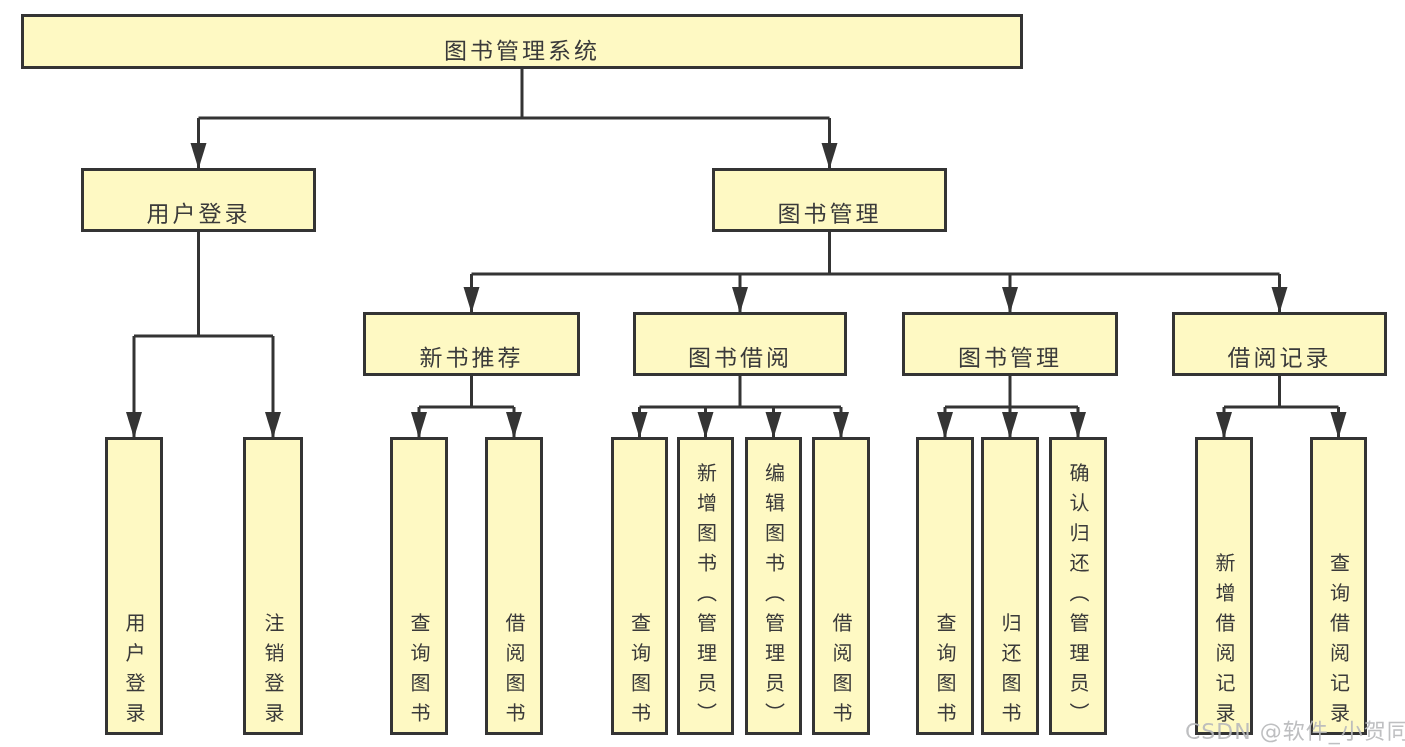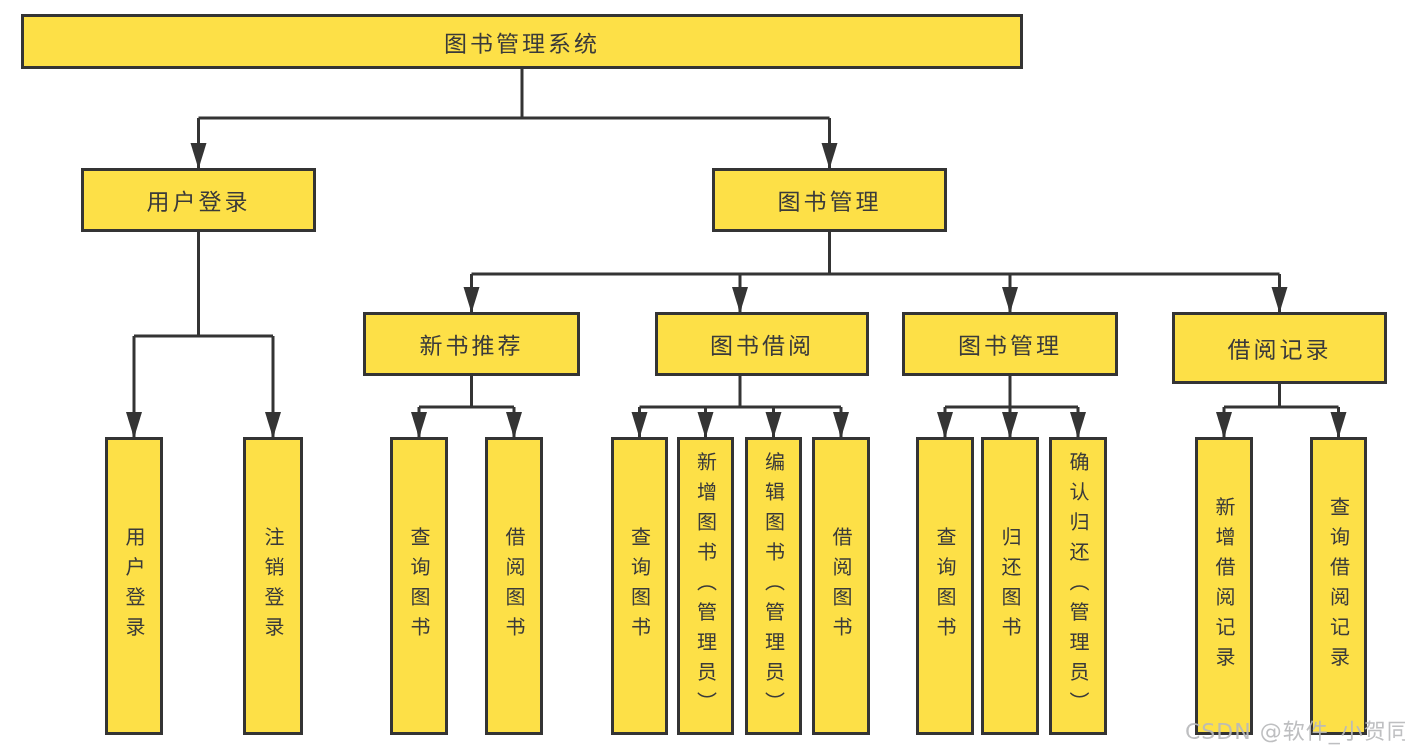--- a/index.html
+++ b/index.html
@@ -19,23 +19,23 @@
     position: absolute;
     left: 0;
     top: 0;
     width: 1405px;
     height: 747px;
   }
   .node {
     position: absolute;
     box-sizing: border-box;
     border: 3px solid #343434;
-    background: #fde047;
+    background: #fef9c3;
     display: flex;
-    align-items: center;
+    align-items: flex-end;
     justify-content: center;
     color: #3a3a3a;
   }
   .hnode {
     font-size: 23px;
     letter-spacing: 3px;
     white-space: nowrap;
   }
   .vnode {
     top: 437px;
@@ -123,27 +123,27 @@
   <div class="node hnode" style="left:81px; top:168px; width:235px; height:64px;">
     <span>用户登录</span>
   </div>
   <div class="node hnode" style="left:363px; top:312px; width:217px; height:64px;">
     <span>新书推荐</span>
   </div>
 
   <div class="node hnode" style="left:712px; top:168px; width:235px; height:64px;">
     <span>图书管理</span>
   </div>
-  <div class="node hnode" style="left:633px; top:312px; width:214px; height:64px;margin-left:22px;">
+  <div class="node hnode" style="left:633px; top:312px; width:214px; height:64px;">
     <span>图书借阅</span>
   </div>
   <div class="node hnode" style="left:902px; top:312px; width:216px; height:64px;">
     <span>图书管理</span>
   </div>
-  <div class="node hnode" style="left:1172px; top:312px; width:215px; height:72px;">
+  <div class="node hnode" style="left:1172px; top:312px; width:215px; height:64px;">
     <span>借阅记录</span>
   </div>
 
   <div class="node vnode" style="left:105px; width:58px;">
     <span class="vtext">用户登录</span>
   </div>
   <div class="node vnode" style="left:243px; width:60px;">
     <span class="vtext">注销登录</span>
   </div>
 

